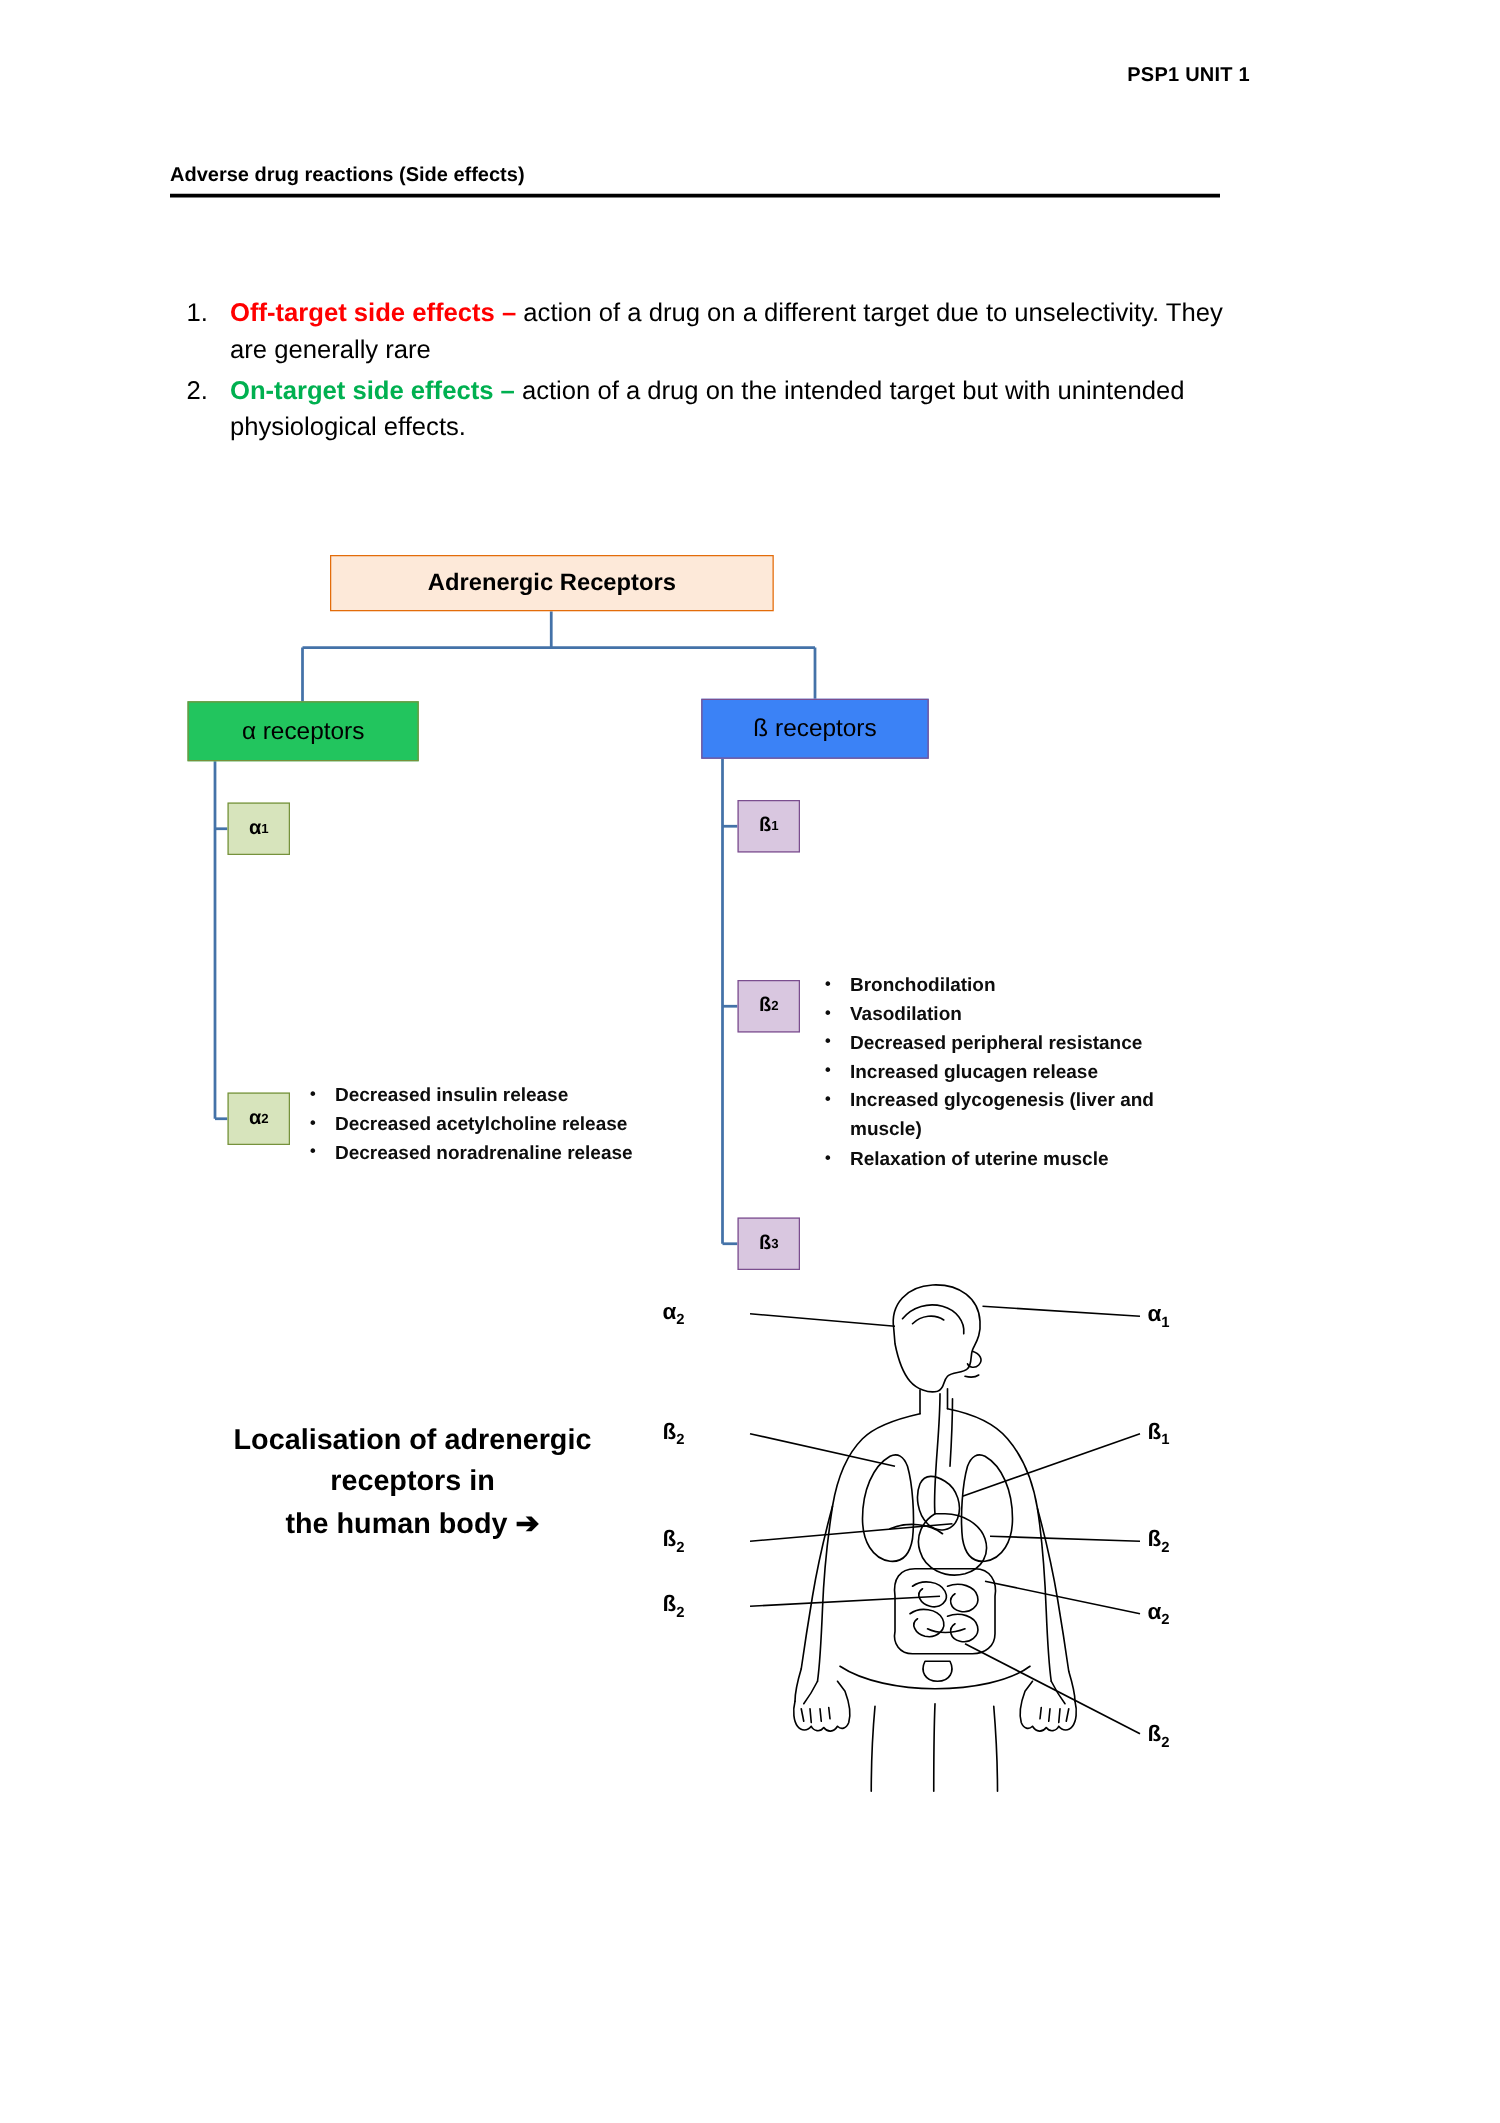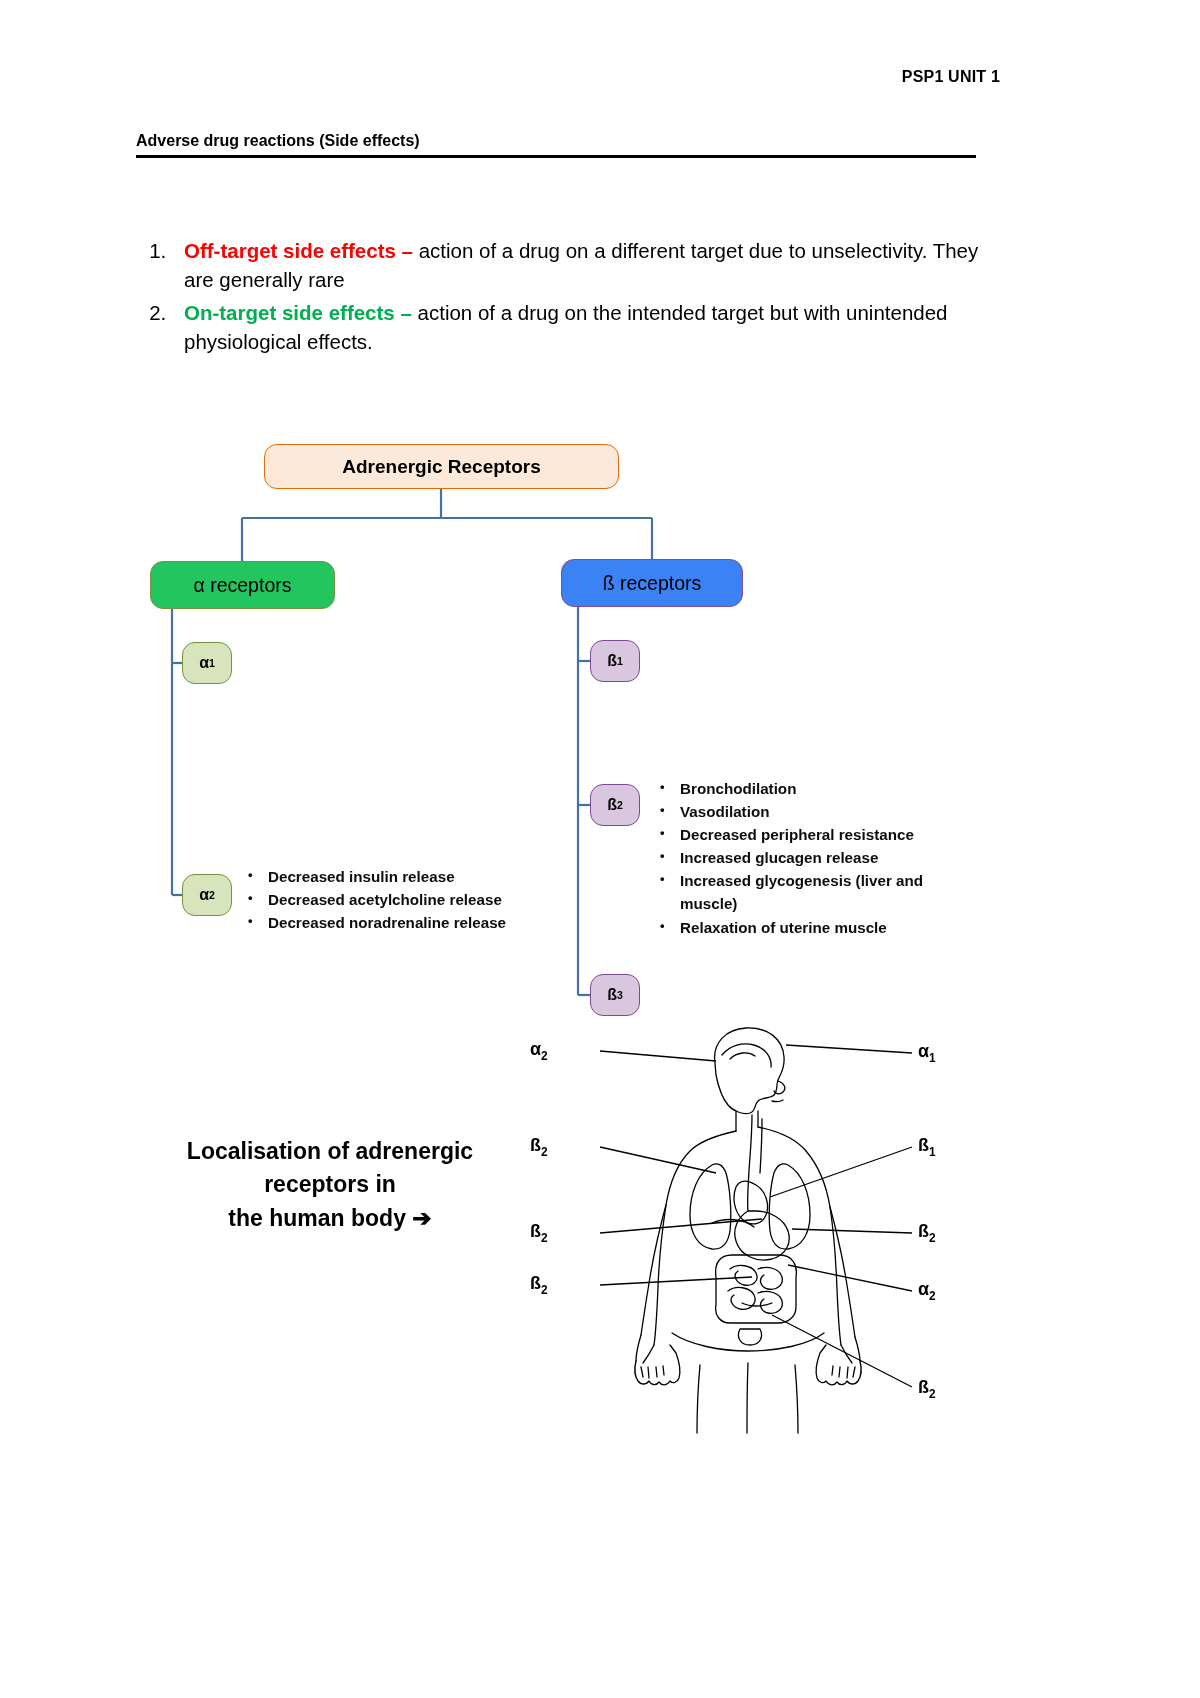--- a/index.html
+++ b/index.html
@@ -10,21 +10,21 @@
     background: #ffffff;
     font-family: "Liberation Sans", sans-serif;
     color: #000000;
     position: relative;
     overflow: hidden;
   }
 
   
   .page-header {
     position: absolute;
-    top: 68px;
+    top: 52px;
     right: 200px;
     font-size: 16px;
     font-weight: bold;
     letter-spacing: .2px;
     white-space: nowrap;
   }
 
   .doc-title-wrap {
     position: absolute;
     top: 132px;
@@ -72,21 +72,20 @@
   }
   .fc-svg { position: absolute; top: 0; left: 0; }
 
   .node {
     position: absolute;
     display: flex;
     align-items: center;
     justify-content: center;
     text-align: center;
     font-weight: bold;
-    border-radius: 13px;
   }
   .node.top {
     left: 264px; top: 14px;
     width: 355px; height: 45px;
     background: #FDE9D9;
     border: 1.6px solid #E36C0A;
     font-size: 19px;
   }
   .node.alpha {
     left: 150px; top: 131px;

